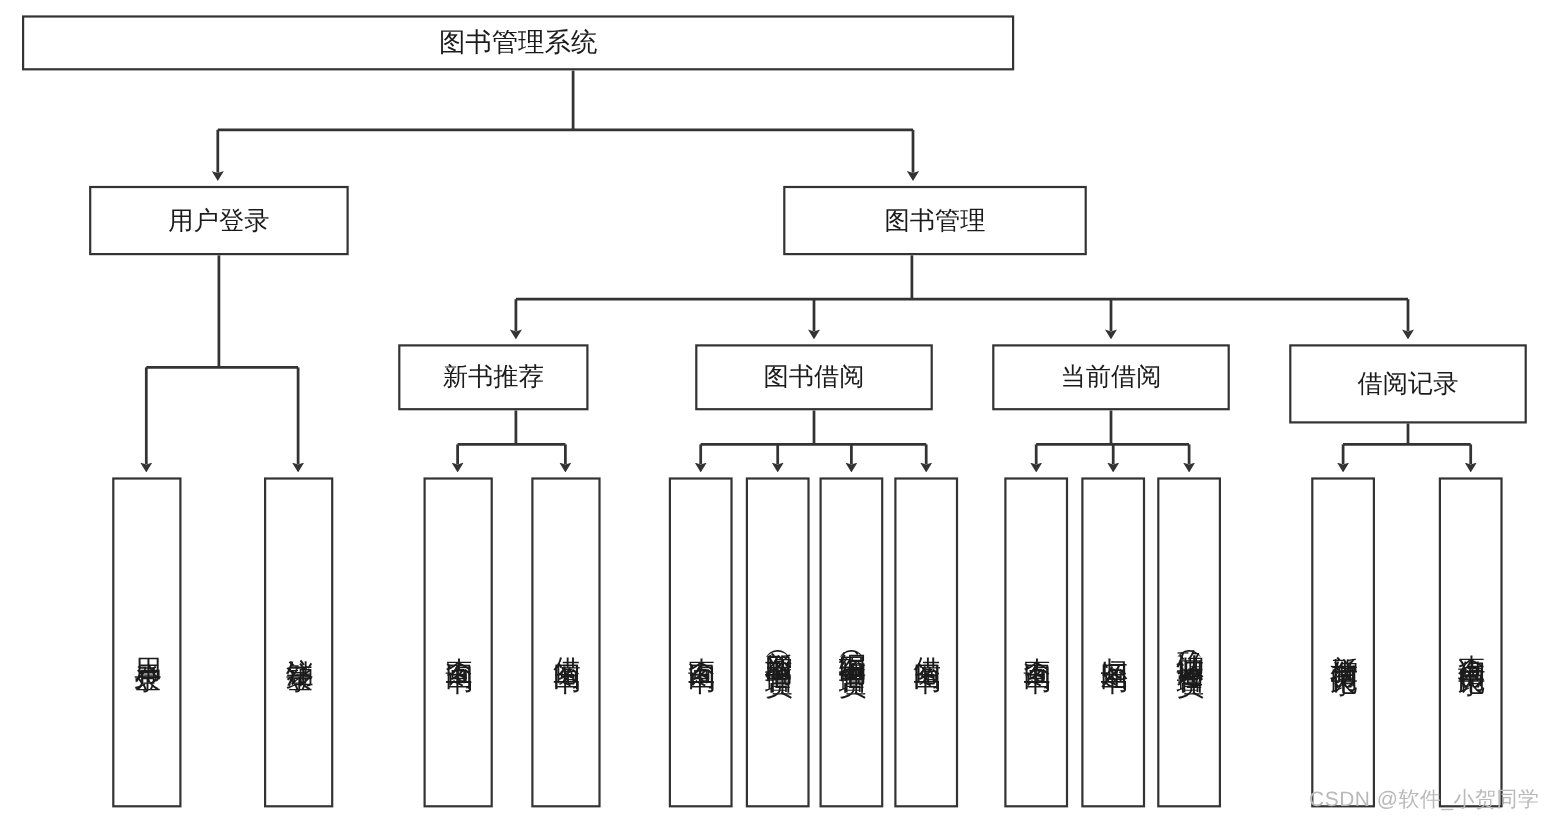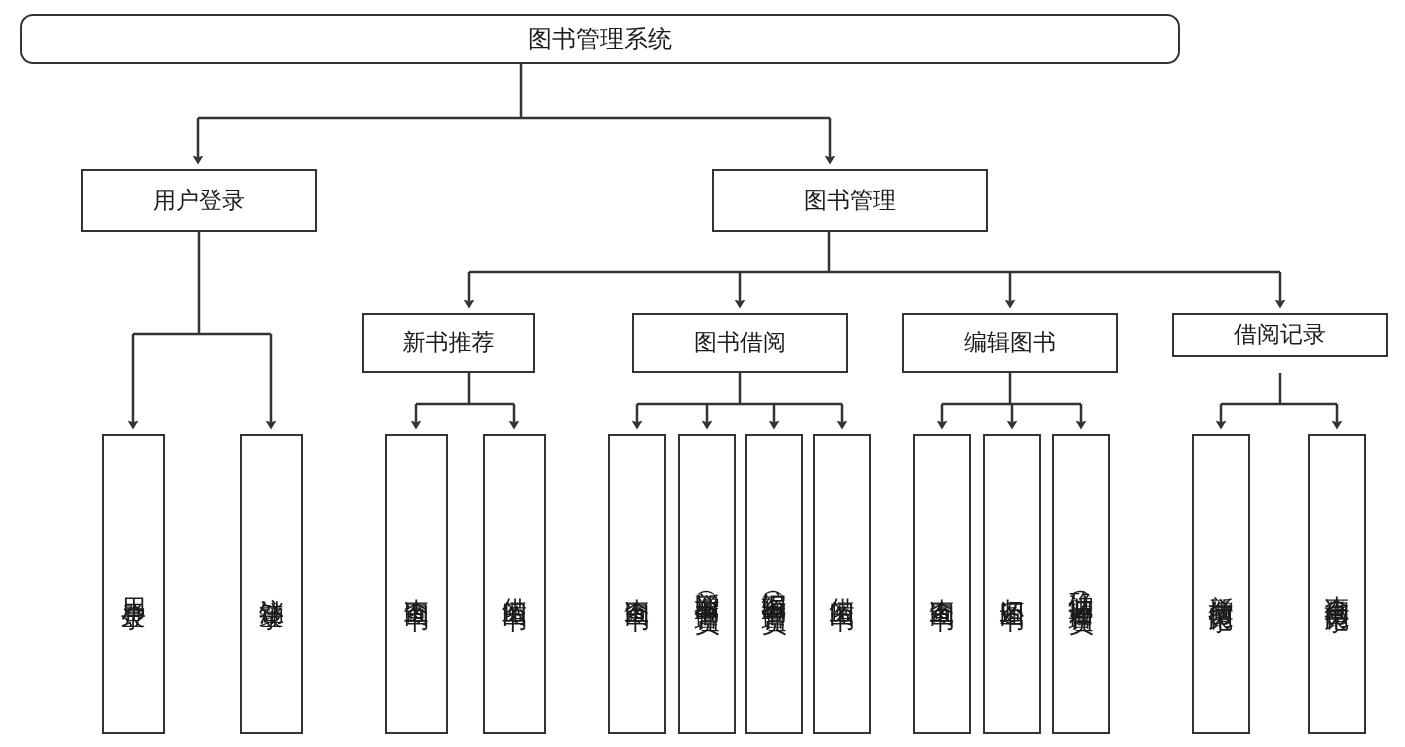--- a/index.html
+++ b/index.html
@@ -109,39 +109,39 @@
         <path d="M1012,404 L1012,422" marker-end="url(#arrowhead)"></path>
         <path d="M1081,404 L1081,422" marker-end="url(#arrowhead)"></path>
         <path d="M1280,373 L1280,404"></path>
         <path d="M1221,404 L1337,404"></path>
         <path d="M1221,404 L1221,422" marker-end="url(#arrowhead)"></path>
         <path d="M1337,404 L1337,422" marker-end="url(#arrowhead)"></path>
       </g>
   </svg>
 
   <div id="nodes-layer">
-      <div class="node root horiz" style="left: 20px; top: 14px; width: 1160px; height: 50px; border-radius: 13px;">
+      <div class="node root horiz" style="left: 20px; top: 14px; width: 902px; height: 50px;">
         <span class="label">图书管理系统</span>
       </div>
       <div class="node level2 horiz" style="left: 81px; top: 169px; width: 236px; height: 63px;">
         <span class="label">用户登录</span>
       </div>
       <div class="node level2 horiz" style="left: 712px; top: 169px; width: 276px; height: 63px;">
         <span class="label">图书管理</span>
       </div>
       <div class="node level3 horiz" style="left: 362px; top: 313px; width: 173px; height: 60px;">
         <span class="label">新书推荐</span>
       </div>
       <div class="node level3 horiz" style="left: 632px; top: 313px; width: 216px; height: 60px;">
         <span class="label">图书借阅</span>
       </div>
       <div class="node level3 horiz" style="left: 902px; top: 313px; width: 216px; height: 60px;">
-        <span class="label">编辑图书</span>
+        <span class="label">当前借阅</span>
       </div>
-      <div class="node level3 horiz" style="left: 1172px; top: 313px; width: 216px; height: 44px;">
+      <div class="node level3 horiz" style="left: 1172px; top: 313px; width: 216px; height: 72px;">
         <span class="label">借阅记录</span>
       </div>
       <div class="node leaf vert" style="left: 102px; top: 434px; width: 63px; height: 300px;">
         <span class="label">用户登录</span>
       </div>
       <div class="node leaf vert" style="left: 240px; top: 434px; width: 63px; height: 300px;">
         <span class="label">注销登录</span>
       </div>
       <div class="node leaf vert" style="left: 385px; top: 434px; width: 63px; height: 300px;">
         <span class="label">查询图书</span>
@@ -171,14 +171,15 @@
         <span class="label">确认归还（管理员）</span>
       </div>
       <div class="node leaf vert" style="left: 1192px; top: 434px; width: 58px; height: 300px;">
         <span class="label">新增借阅记录</span>
       </div>
       <div class="node leaf vert" style="left: 1308px; top: 434px; width: 58px; height: 300px;">
         <span class="label">查询借阅记录</span>
       </div>
     </div>
 
+  <div class="watermark" style="left: 1190px; top: 714px;">CSDN @软件_小贺同学</div>
 
 </div>
 
 </body></html>

